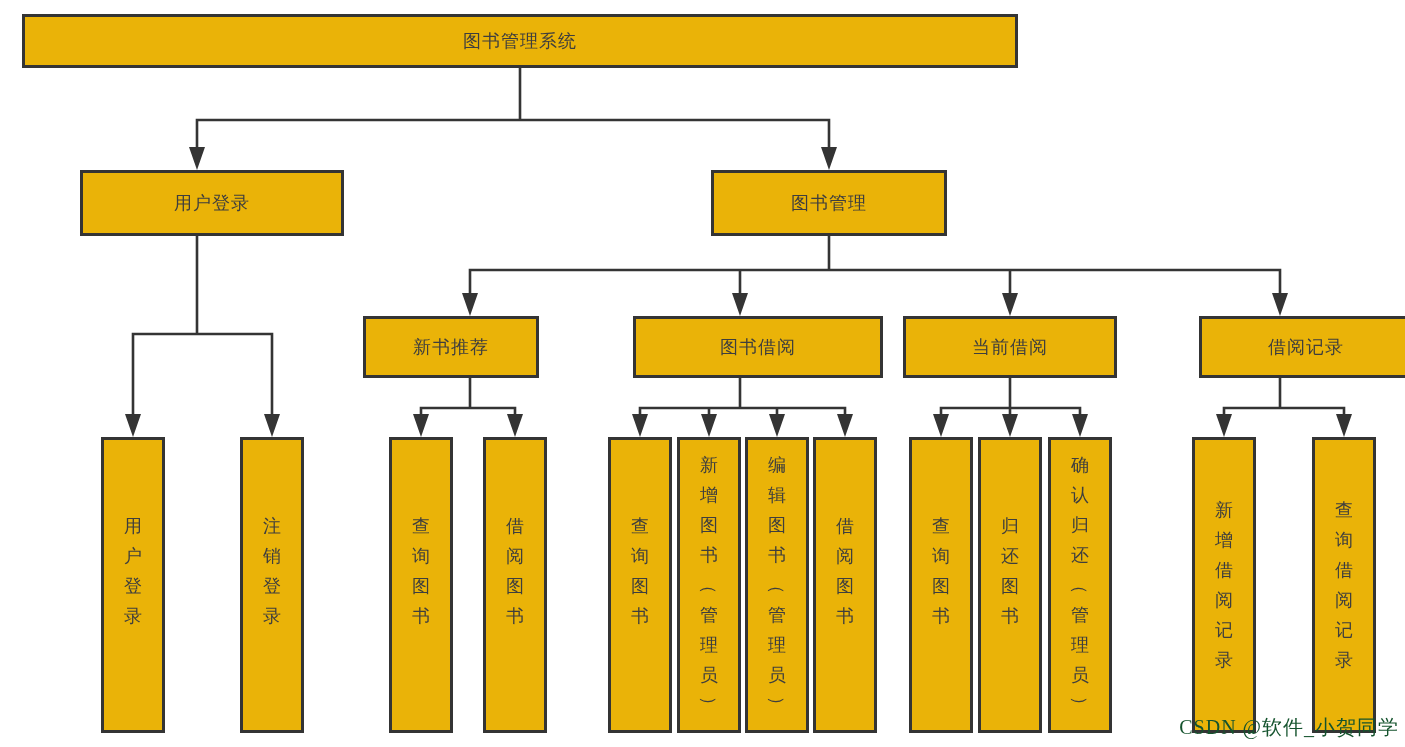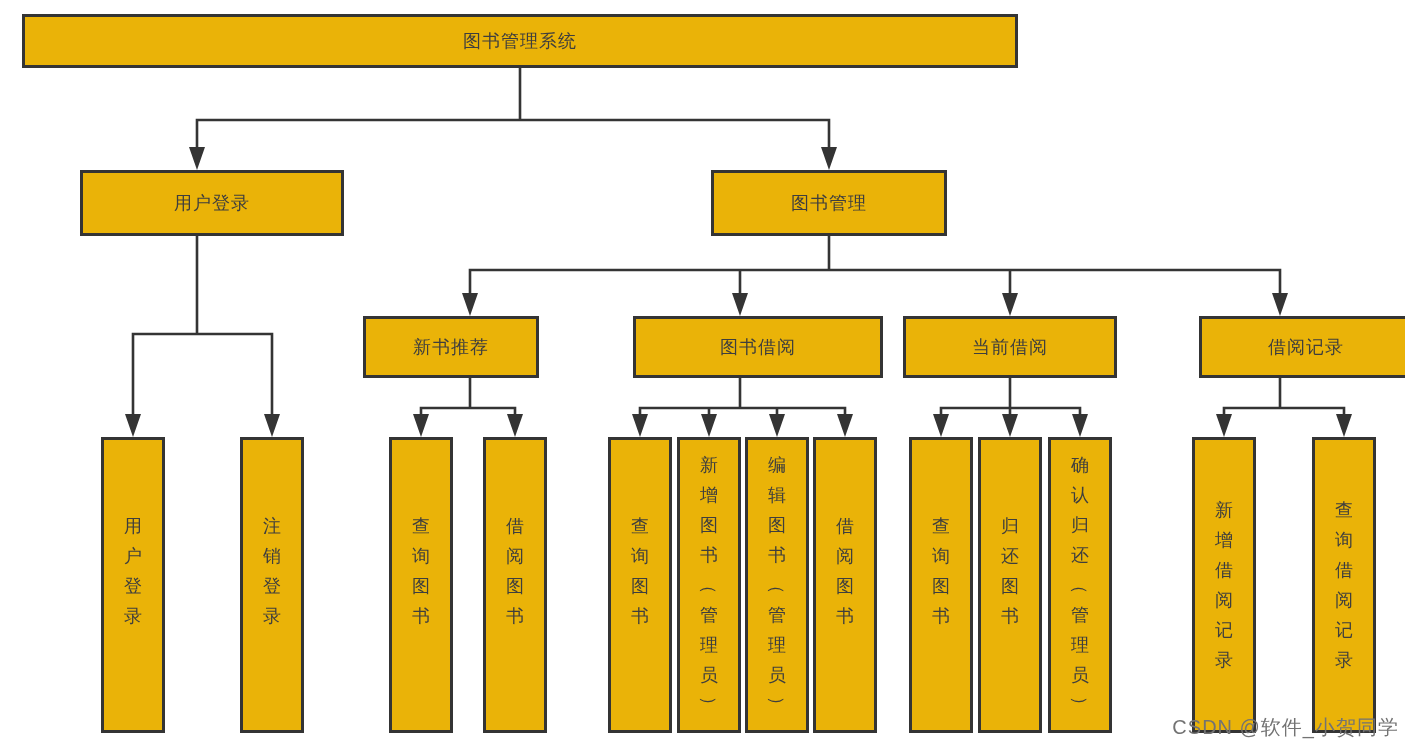--- a/index.html
+++ b/index.html
@@ -21,22 +21,23 @@
     letter-spacing:0;
   }
   .leaf .label.short{transform:translateY(-14px);}
   .ch{
     width:26px;height:30px;display:flex;
     align-items:center;justify-content:center;
   }
   .ch.rot{transform:rotate(90deg);}
   .watermark{
     position:absolute;z-index:10;top:714px;right:6px;
-    color:#737373;font-size:20px;letter-spacing:1px;
+    color:#14532d;font-size:20px;letter-spacing:1px;
     white-space:nowrap;
+    font-family:Liberation Serif, serif;
   }
 </style>
 </head>
 <body>
 
 <svg id="connectors" width="1405" height="747" viewBox="0 0 1405 747">
     <path d="M520 68V120M197 120H829M197 120V152M829 120V152M197 236V334M133 334H272M133 334V419M272 334V419M829 236V270M470 270H1280M470 270V298M740 270V298M1010 270V298M1280 270V298M470 378V408M421 408H515M421 408V419M515 408V419M740 378V408M640 408H845M640 408V419M709 408V419M777 408V419M845 408V419M1010 378V408M941 408H1080M941 408V419M1010 408V419M1080 408V419M1280 378V408M1224 408H1344M1224 408V419M1344 408V419" fill="none" stroke="#343434" stroke-width="2.6" stroke-linecap="square"></path>
     <polygon points="189,147 205,147 197,170" fill="#343434"></polygon>
     <polygon points="821,147 837,147 829,170" fill="#343434"></polygon>
     <polygon points="125,414 141,414 133,437" fill="#343434"></polygon>

